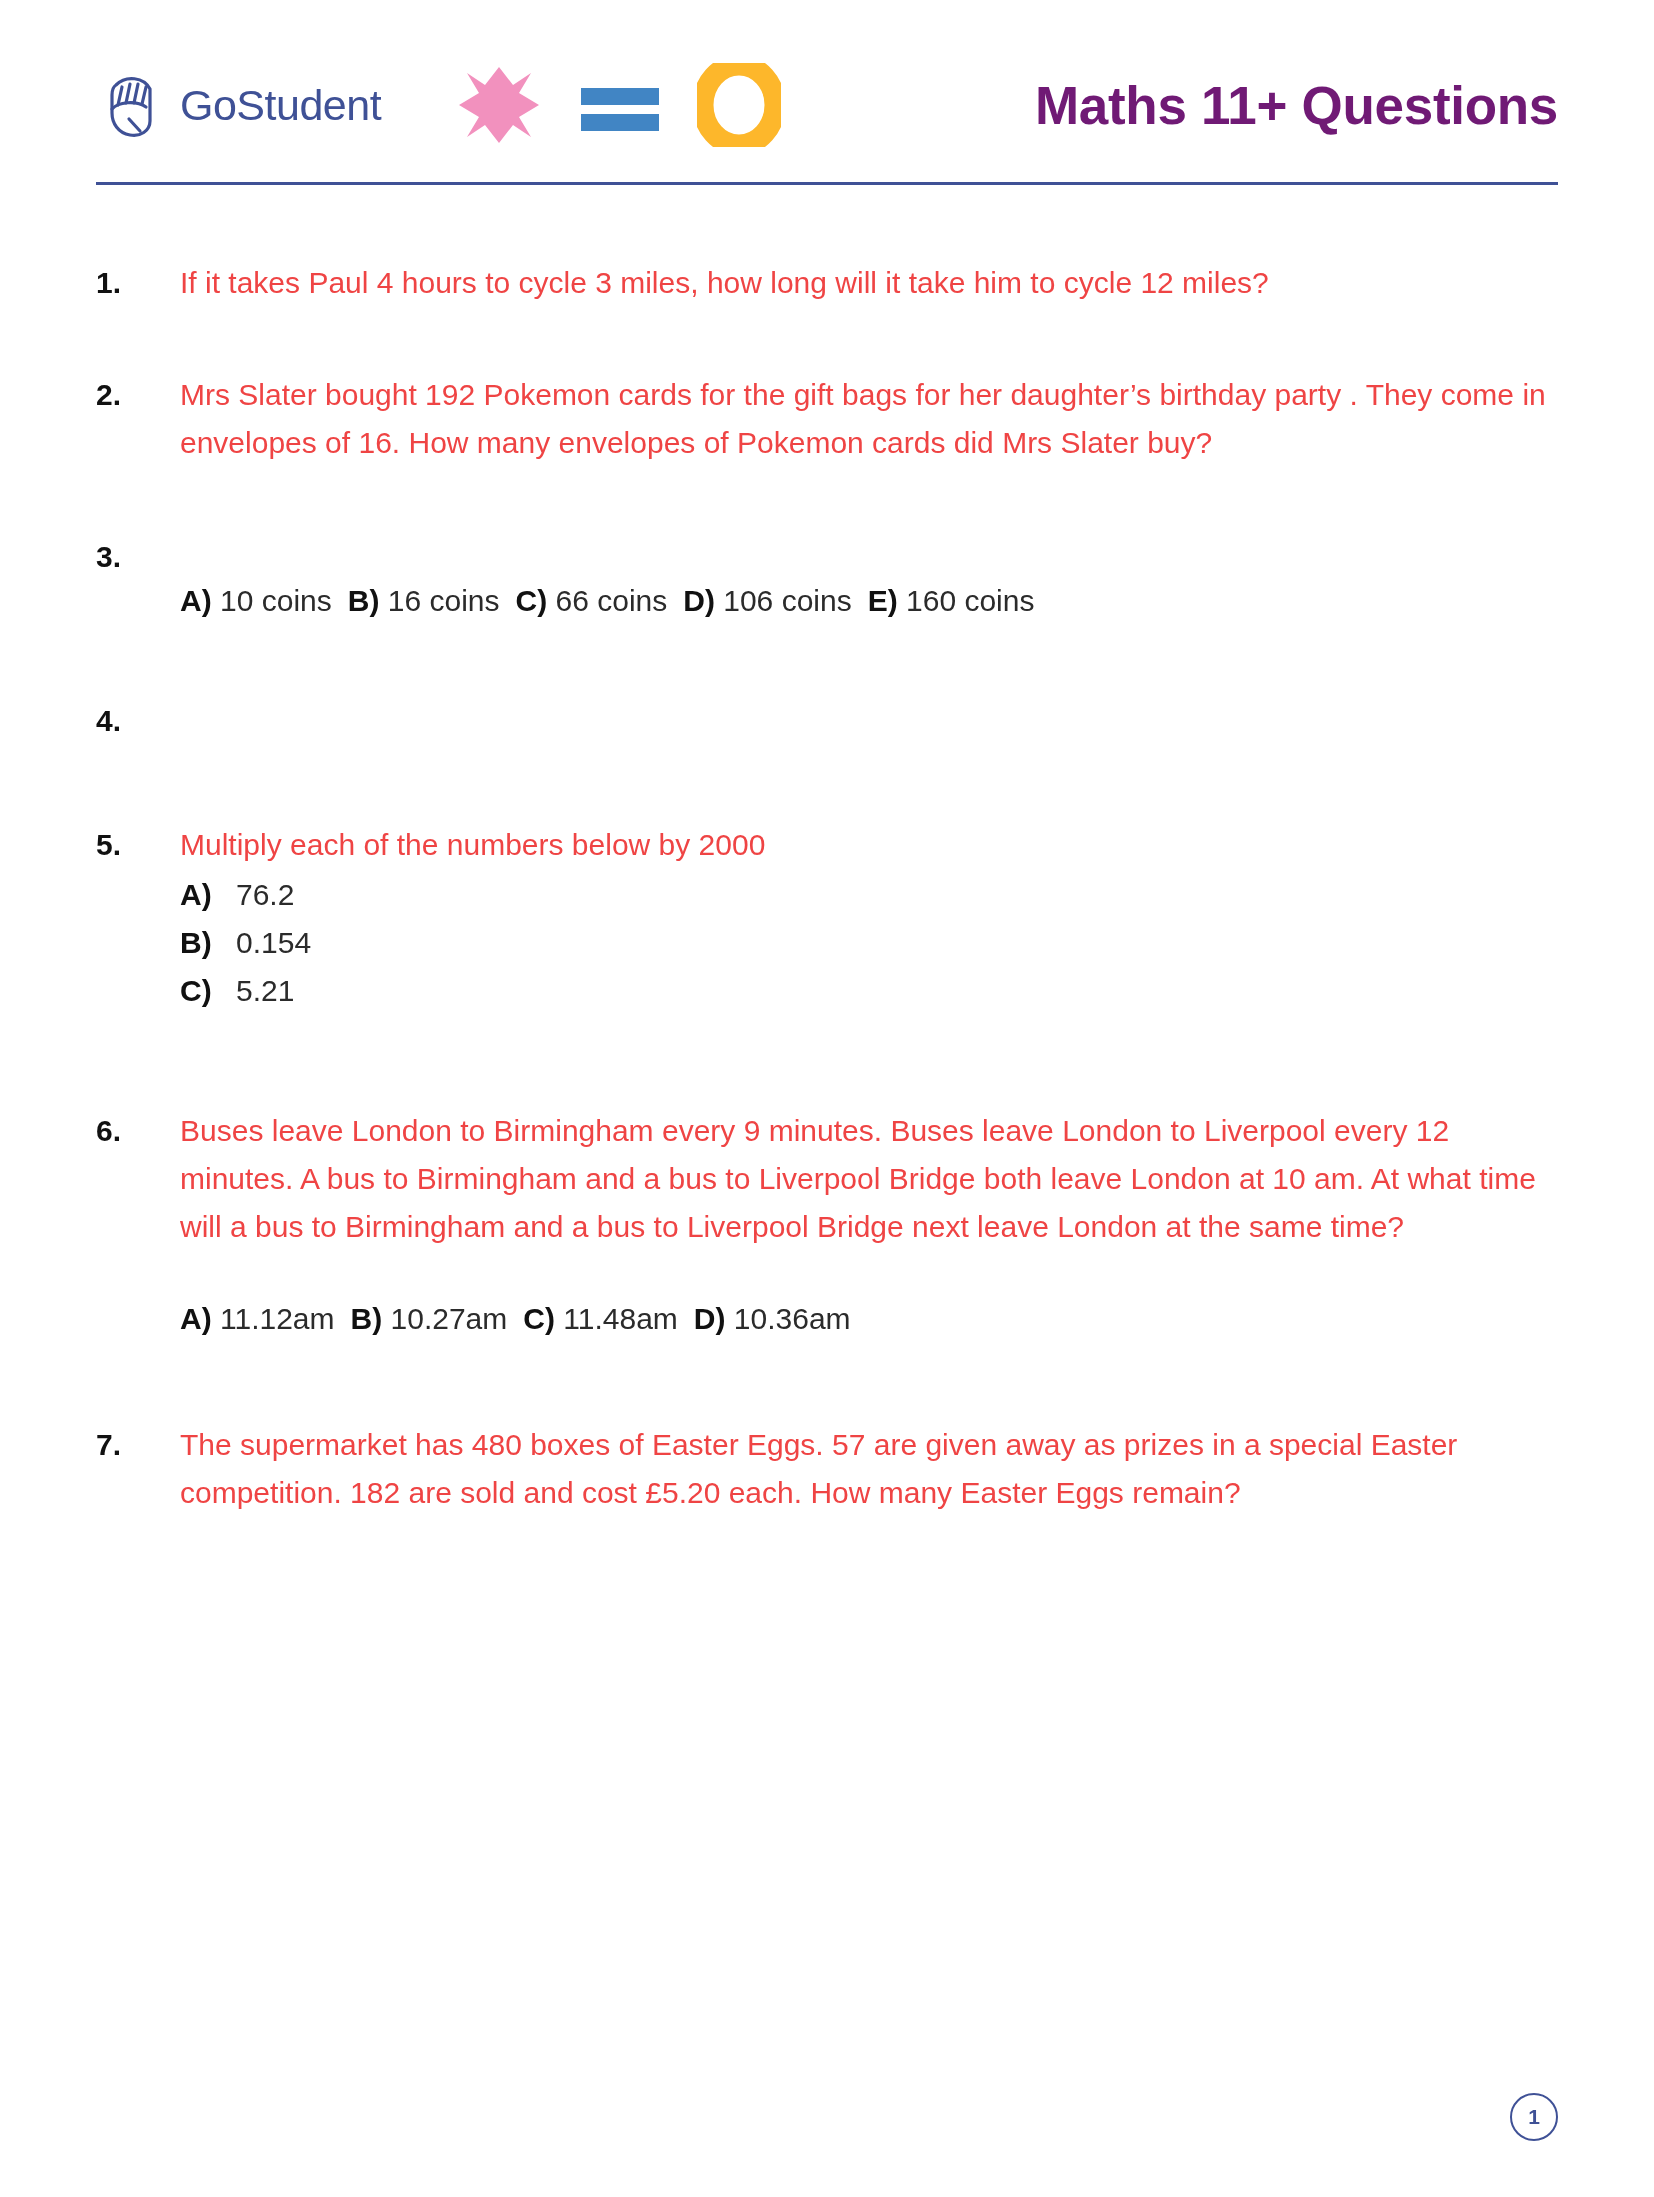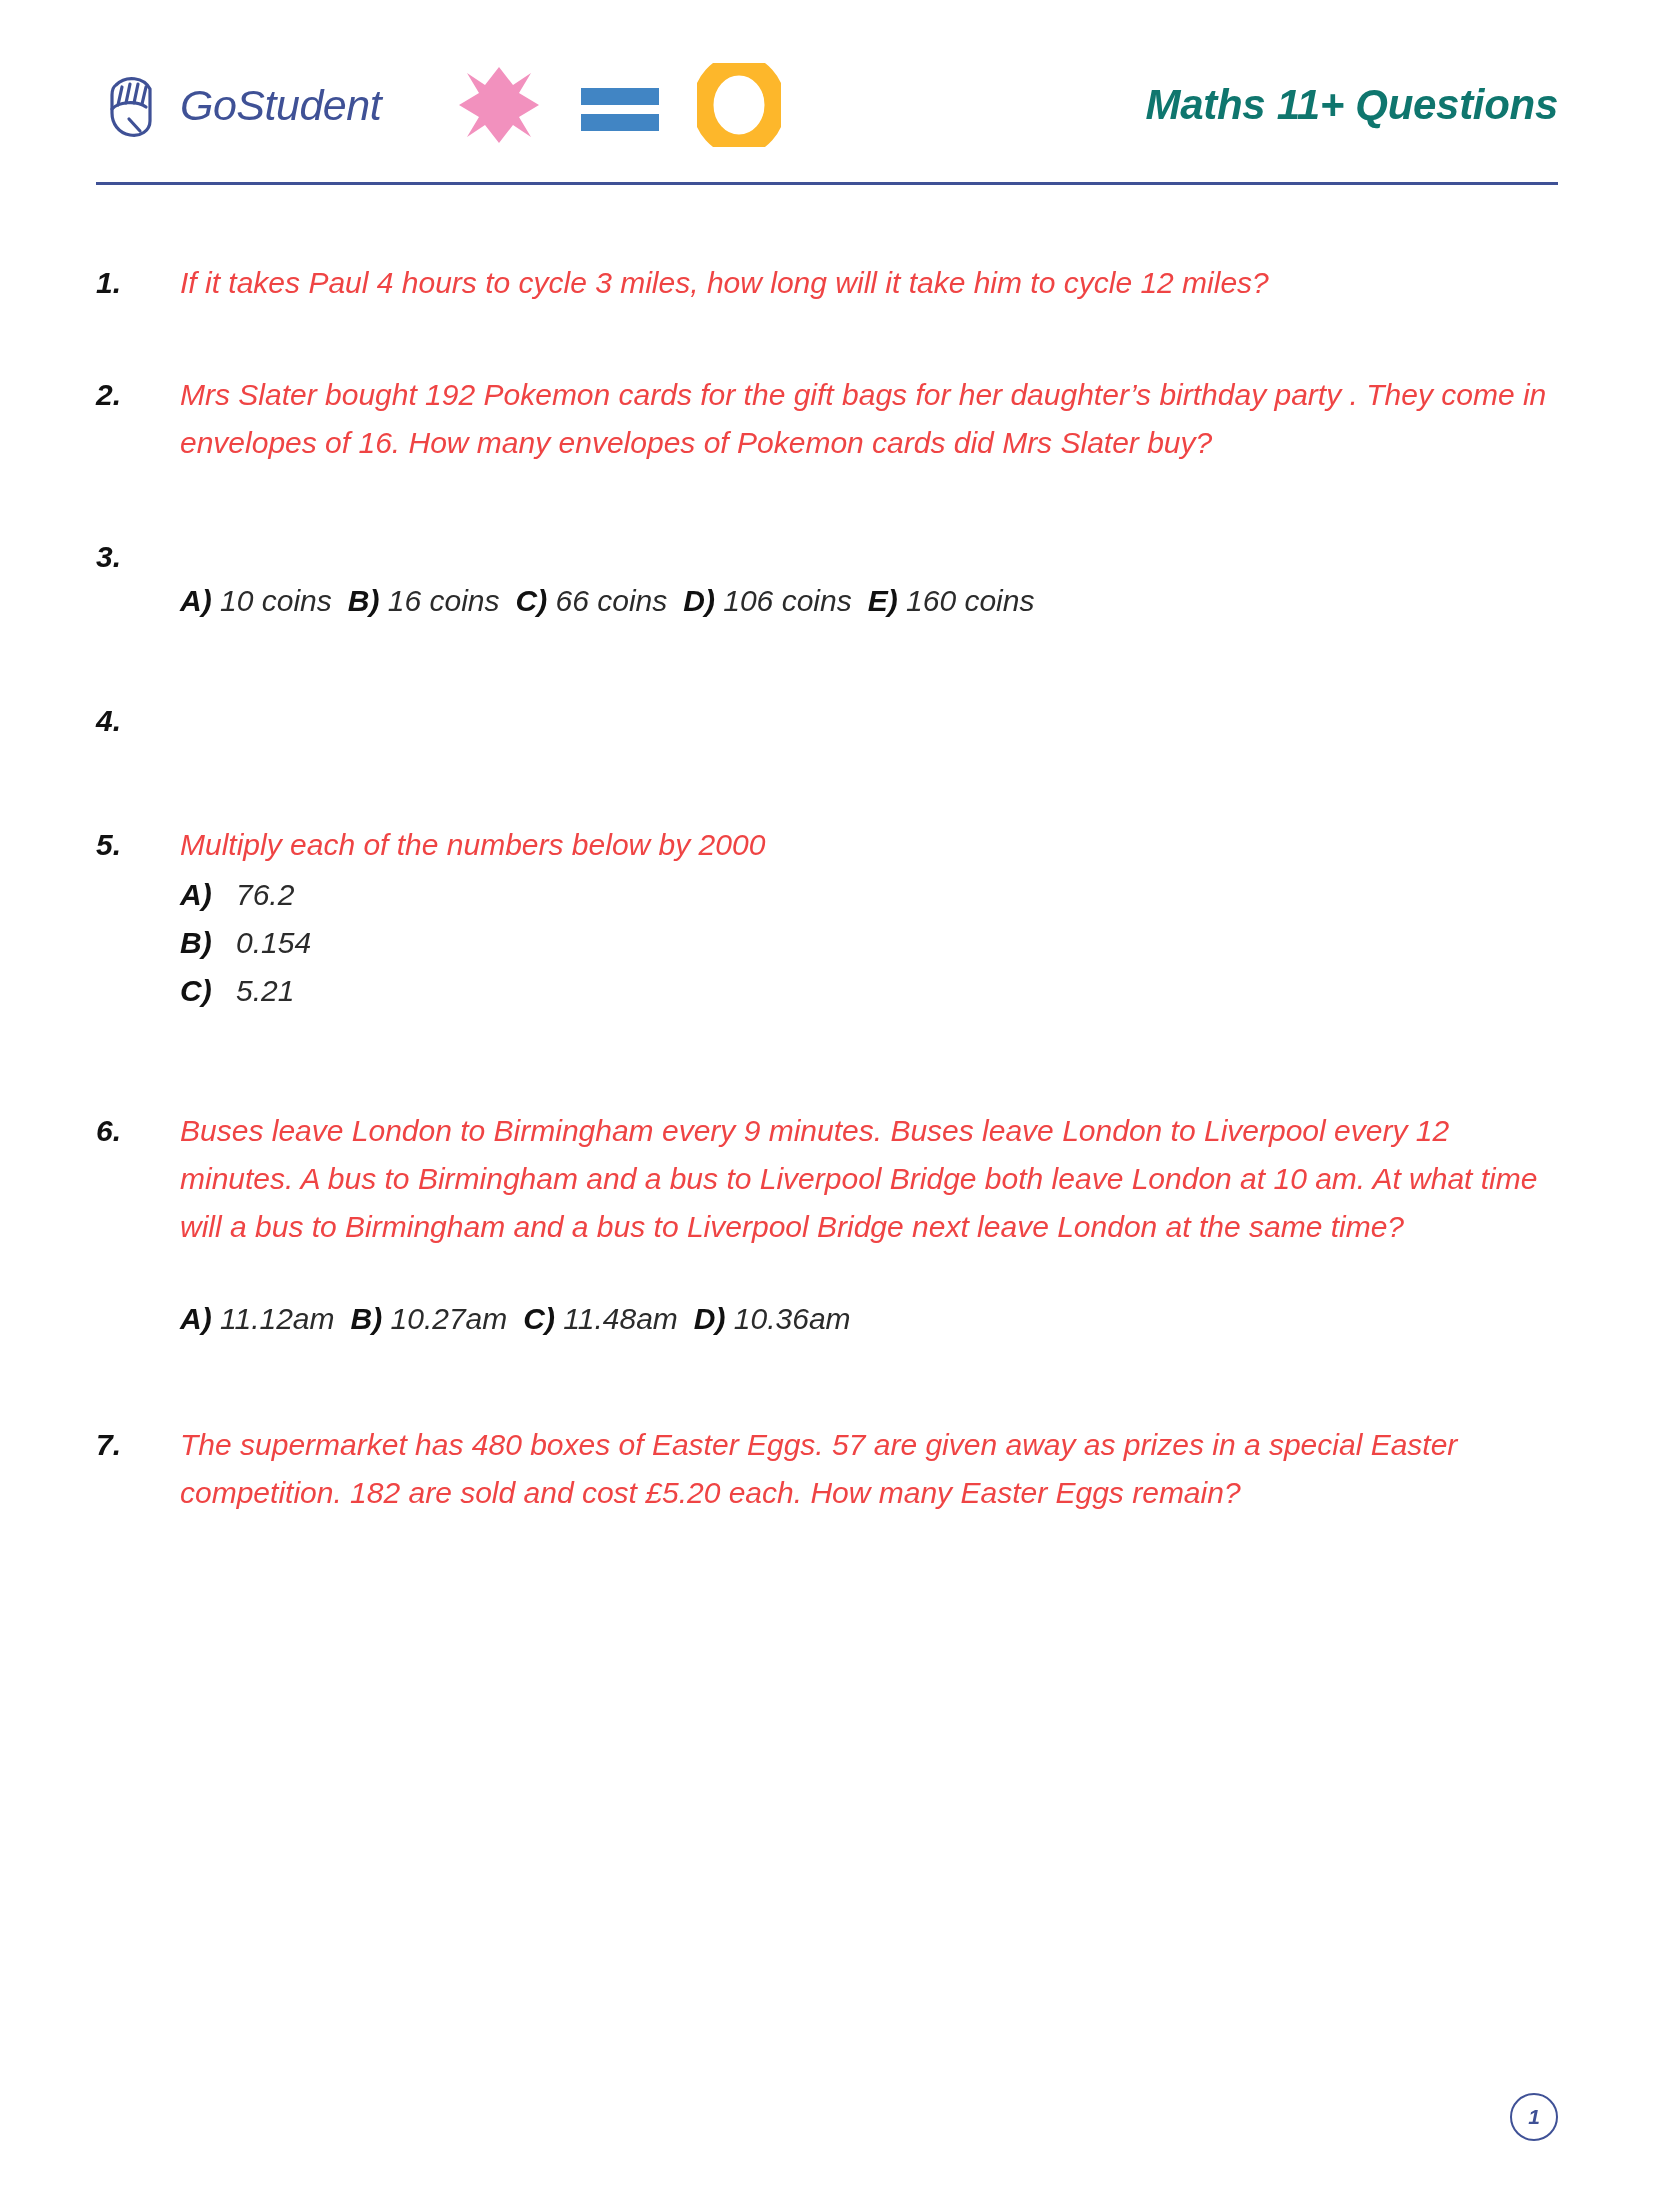--- a/index.html
+++ b/index.html
@@ -15,21 +15,20 @@
     position: relative;
     overflow: hidden;
   }
 
   .page {
     position: relative;
     width: 1654px;
     height: 2197px;
     box-sizing: border-box;
     padding: 0 96px;
-    font-style: italic;
   }
 
   
   .header {
     display: flex;
     align-items: center;
     height: 176px;
     padding-top: 34px;
     box-sizing: border-box;
   }
@@ -62,23 +61,23 @@
     margin-left: 74px;
     flex: 0 0 auto;
   }
 
   .icon-times { width: 88px; height: 88px; }
   .icon-equals { width: 86px; height: 86px; }
   .icon-circle { width: 84px; height: 84px; }
 
   .doc-title {
     margin-left: auto;
-    font-size: 42px;
+    font-size: 53px;
     font-weight: bold;
-    color: #0f766e;
+    color: #701a75;
     white-space: nowrap;
     letter-spacing: -0.3px;
   }
 
   .rule {
     border-top: 3px solid #3f5196;
     margin-top: 6px;
     width: 100%;
   }
 

